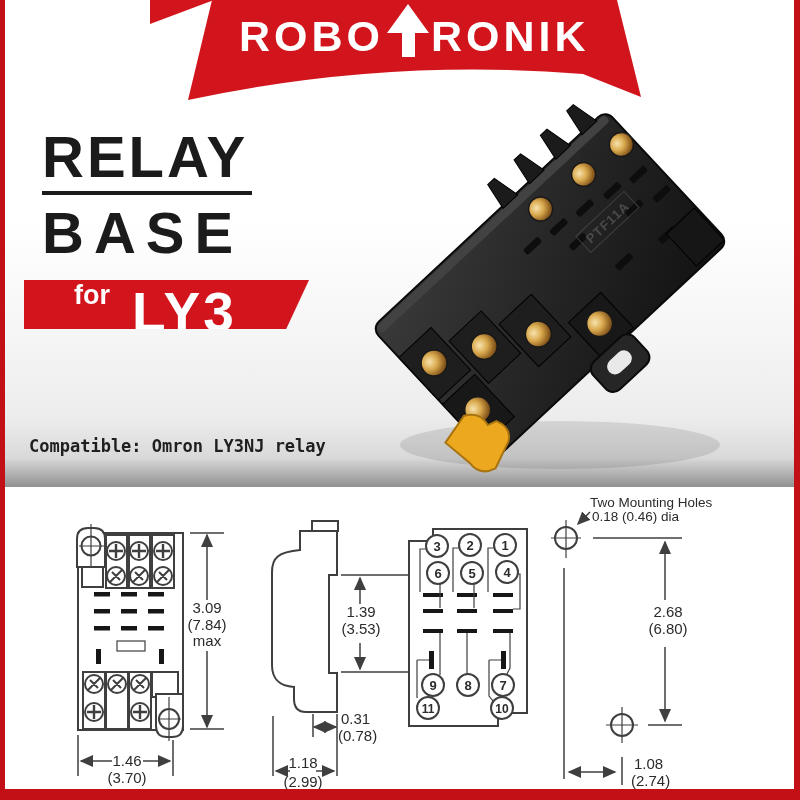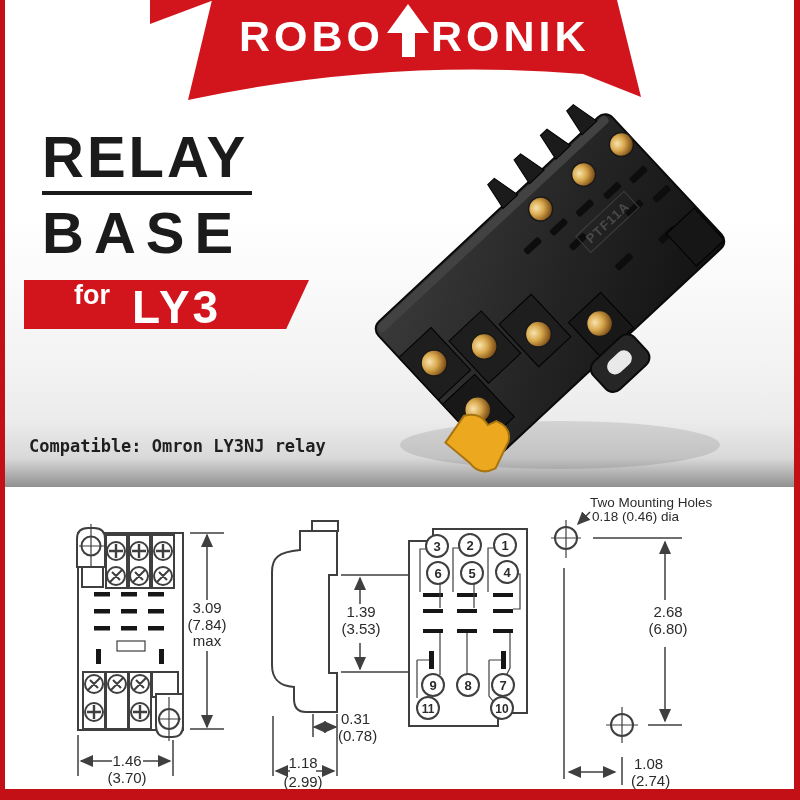--- a/index.html
+++ b/index.html
@@ -13,21 +13,21 @@
   .brand-text{font:bold 43px "Liberation Sans",sans-serif;letter-spacing:4px;fill:#ffffff;}
   .title-block{position:absolute;left:42px;top:128px;color:#1b1b1b;}
   .title-line{font-size:58px;font-weight:bold;letter-spacing:3px;line-height:1.0;}
   .title-line.base{letter-spacing:10px;margin-top:9px;}
   .title-underline{width:210px;height:4px;background:#1b1b1b;margin-top:5px;}
   .badge{position:absolute;left:0;top:280px;width:285px;height:49px;
     background:var(--brand-red,#d2151c);
     clip-path:polygon(0 0,100% 0,92% 100%,0 100%);
     display:flex;align-items:flex-start;color:#fff;margin-left:24px;}
   .badge .for{font-size:27px;font-weight:bold;margin:0 0 12px 50px;}
-  .badge .model{font-size:46px;font-weight:bold;letter-spacing:3px;margin:0 0 7px 22px;}
+  .badge .model{font-size:55px;font-weight:bold;letter-spacing:3px;margin:0 0 7px 22px;}
   .compat{position:absolute;left:29px;top:436px;
     font:bold 17px "DejaVu Sans Mono",monospace;color:#1f1f1f;}
   
   .edge-left{position:absolute;left:0;top:0;width:5px;height:800px;background:var(--frame-red,#c31017);z-index:40;}
   .edge-right{position:absolute;right:0;top:0;width:6px;height:800px;background:var(--frame-red,#c31017);z-index:40;}
   .edge-bottom{position:absolute;left:0;bottom:0;width:800px;height:11px;background:var(--frame-red,#c31017);z-index:40;}
   
   .photo-svg{position:absolute;left:370px;top:70px;}
   
   .diagram-svg{position:absolute;left:0;top:487px;background:#fff;}

